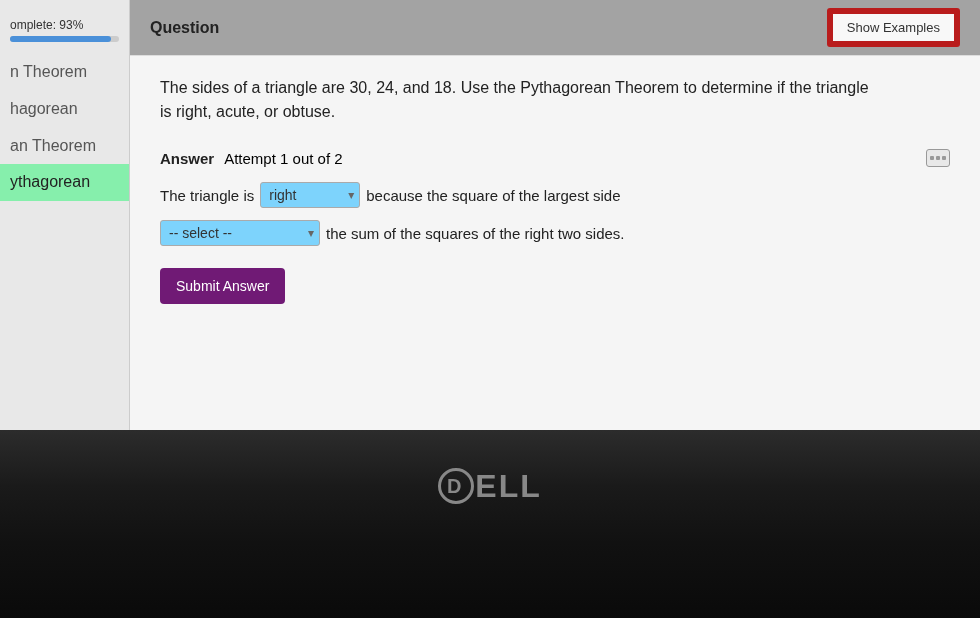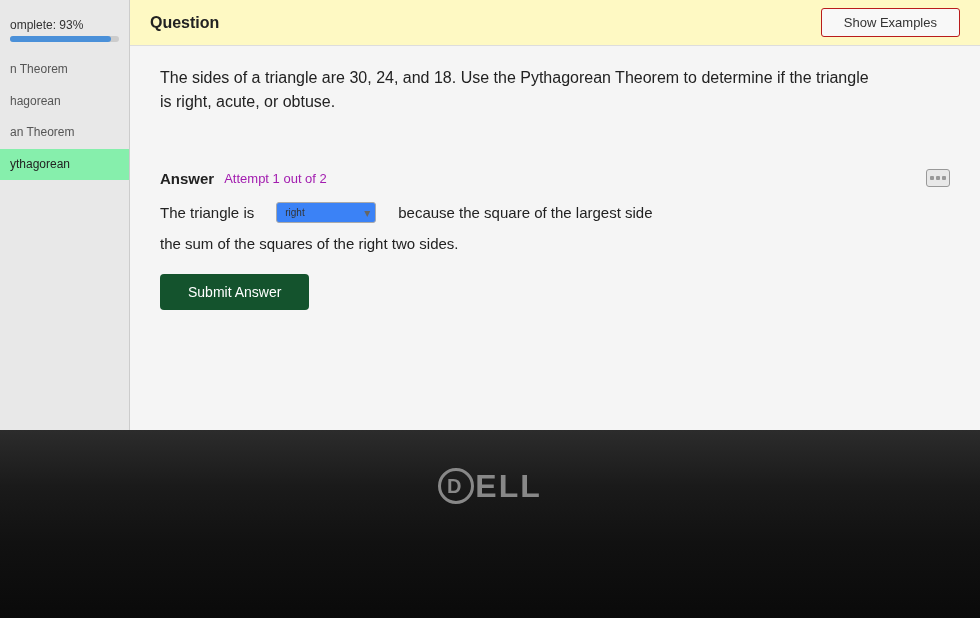--- a/index.html
+++ b/index.html
@@ -82,21 +82,21 @@
     }
 
     .progress-bar-fill {
       height: 6px;
       background: #4a90d9;
       border-radius: 3px;
     }
 
     .sidebar-item {
       padding: 8px 10px;
-      font-size: 12px;
+      font-size: 16px;
       color: #555;
       cursor: pointer;
       line-height: 1.3;
     }
 
     .sidebar-item.active {
       background: #86efac;
       color: #222;
     }
 
@@ -119,34 +119,34 @@
       display: flex;
       flex-direction: column;
     }
 
     
     .header-bar {
       display: flex;
       justify-content: space-between;
       align-items: center;
       padding: 8px 20px;
-      background: #fef9c3;
+      background: #a3a3a3;
       border-bottom: 1px solid #ddd;
     }
 
     .header-title {
       font-size: 16px;
       font-weight: bold;
       color: #222;
     }
 
     .show-examples-btn {
-      border: 1px solid #b91c1c;
+      border: 6px solid #b91c1c;
       background: #f8f8f8;
-      padding: 6px 22px;
+      padding: 6px 14px;
       font-size: 13px;
       color: #333;
       cursor: pointer;
       border-radius: 3px;
     }
 
     
     .question-area {
       padding: 20px 30px 10px 30px;
     }
@@ -158,35 +158,34 @@
       max-width: 720px;
     }
 
     
     .answer-area {
       padding: 15px 30px;
     }
 
     .answer-header {
       display: flex;
-      align-items: center;
+      align-items: flex-end;
       gap: 10px;
       margin-bottom: 15px;
-      margin-top: 30px;
     }
 
     .answer-label {
       font-size: 15px;
       font-weight: bold;
       color: #222;
     }
 
     .attempt-label {
-      font-size: 13px;
-      color: #a21caf;
+      font-size: 15px;
+      color: #000000;
     }
 
     .keyboard-icon {
       margin-left: auto;
       width: 24px;
       height: 18px;
       border: 1.5px solid #999;
       border-radius: 3px;
       background: #e8e8e8;
       display: flex;
@@ -204,31 +203,31 @@
       height: 4px;
       background: #999;
       border-radius: 1px;
     }
 
     
     .sentence-line {
       display: flex;
       align-items: center;
       flex-wrap: wrap;
-      gap: 22px;
+      gap: 6px;
       margin-bottom: 12px;
       font-size: 15px;
       color: #222;
     }
 
     .dropdown-select {
       border: 1px solid #aaa;
-      background: #3b82f6;
+      background: #7dd3fc;
       padding: 4px 24px 4px 8px;
-      font-size: 10px;
+      font-size: 14px;
       color: #333;
       cursor: pointer;
       border-radius: 3px;
       appearance: none;
       -webkit-appearance: none;
       position: relative;
       min-width: 100px;
     }
 
     .select-wrapper {
@@ -246,24 +245,24 @@
       pointer-events: none;
       font-size: 12px;
     }
 
     .second-dropdown-wrapper {
       min-width: 160px;
     }
 
     
     .submit-btn {
-      background: #14532d;
+      background: #701a75;
       color: #fff;
       border: none;
-      padding: 10px 28px;
+      padding: 10px 16px;
       font-size: 14px;
       border-radius: 4px;
       cursor: pointer;
       margin-top: 10px;
     }
   </style>
 </head>
 <body>
 
 <div class="laptop-outer">
@@ -325,20 +324,28 @@
               <option value="right">right</option>
               <option value="acute">acute</option>
               <option value="obtuse">obtuse</option>
             </select>
           </div>
           <span>because the square of the largest side</span>
         </div>
 
         
         <div class="sentence-line">
+          <div class="select-wrapper second-dropdown-wrapper">
+            <select class="dropdown-select" style="min-width:160px;">
+              <option value="">-- select --</option>
+              <option value="equals">equals</option>
+              <option value="is greater than">is greater than</option>
+              <option value="is less than">is less than</option>
+            </select>
+          </div>
           <span>the sum of the squares of the right two sides.</span>
         </div>
 
         <button class="submit-btn">Submit Answer</button>
       </div>
     </div>
   </div>
 
   <div class="bottom-bezel">
     <div class="dell-logo">

